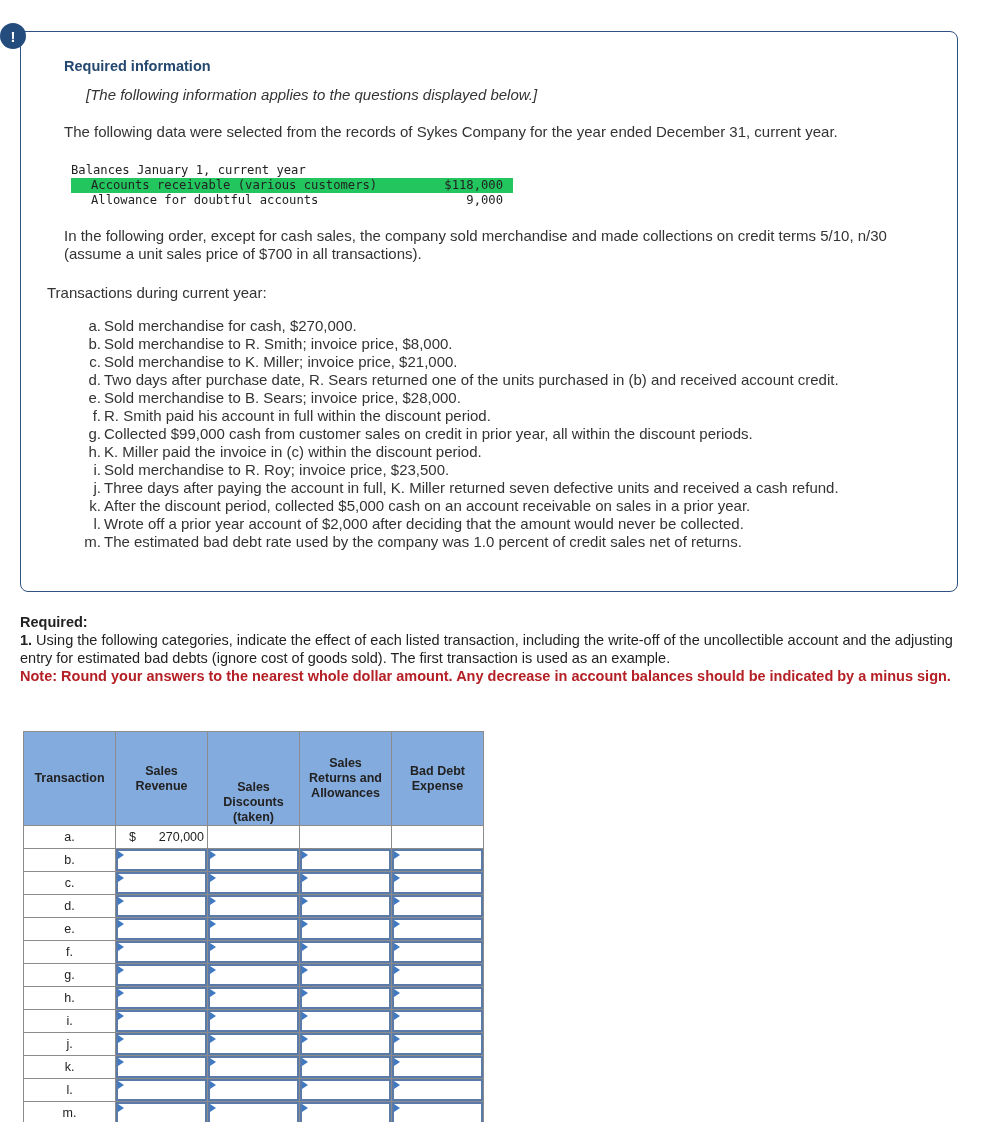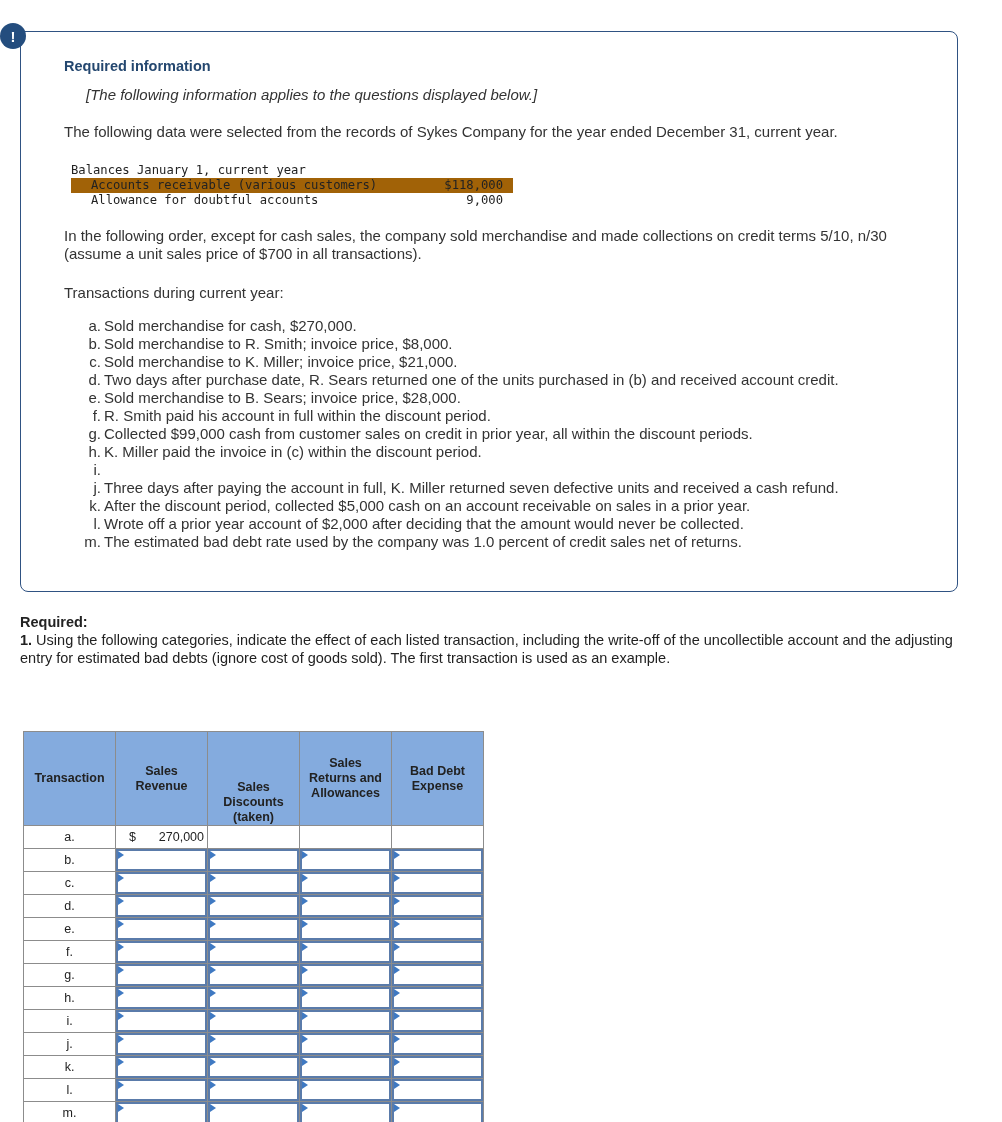--- a/index.html
+++ b/index.html
@@ -14,26 +14,26 @@
   }
   .info-box {
     position: absolute; left: 20px; top: 31px; width: 938px; height: 561px;
     border: 1.5px solid #2f5282; border-radius: 0 8px 8px 8px; box-sizing: border-box;
   }
   .ib-title { position: absolute; left: 43px; top: 26px; font-weight: bold; font-size: 14.5px; color: #24476f; }
   .ib-italic { position: absolute; left: 43px; top: 54px; font-style: italic; font-size: 15px; color: #333; margin-left: 22px; }
   .ib-intro { position: absolute; left: 43px; top: 91px; font-size: 15px; color: #333; }
   .balances { position: absolute; left: 50px; top: 131px; font-family: "DejaVu Sans Mono", monospace; font-size: 12.2px; color: #222; line-height: 15px; text-align: center; }
   .bal-row { position: relative; width: 442px; height: 15px; }
-  .bal-row.shade { background: #a16207; }
+  .bal-row.shade { background: #22c55e; }
   .bal-label { position: absolute; left: 0; white-space: pre; }
   .bal-value { position: absolute; right: 10px; white-space: pre; }
   .bal-row.indent .bal-label { left: 20px; }
   .ib-para { position: absolute; left: 43px; top: 195px; width: 860px; font-size: 15px; line-height: 18px; color: #333; }
-  .ib-trans-h { position: absolute; left: 43px; top: 252px; font-size: 15px; color: #333; }
+  .ib-trans-h { position: absolute; left: 26px; top: 252px; font-size: 15px; color: #333; }
   .trans-list { position: absolute; left: 50px; top: 285px; font-size: 15px; line-height: 18px; color: #333; }
   .trans-item { display: flex; white-space: nowrap; }
   .trans-letter { width: 33px; text-align: right; padding-right: 3px; box-sizing: border-box; flex-shrink: 0; }
 
   .req { position: absolute; left: 20px; top: 613px; width: 940px; font-size: 14.5px; line-height: 18px; color: #222; }
   .req-h { font-weight: bold; }
   .req-num { font-weight: bold; }
   .req-note { font-weight: bold; color: #b42025; }
 
   table.grid {
@@ -116,20 +116,21 @@
       <div class="trans-item">
         <span class="trans-letter">g.</span>
         <span>Collected $99,000 cash from customer sales on credit in prior year, all within the discount periods.</span>
       </div>
       <div class="trans-item">
         <span class="trans-letter">h.</span>
         <span>K. Miller paid the invoice in (c) within the discount period.</span>
       </div>
       <div class="trans-item">
         <span class="trans-letter">i.</span>
+        <span>Sold merchandise to R. Roy; invoice price, $23,500.</span>
       </div>
       <div class="trans-item">
         <span class="trans-letter">j.</span>
         <span>Three days after paying the account in full, K. Miller returned seven defective units and received a cash refund.</span>
       </div>
       <div class="trans-item">
         <span class="trans-letter">k.</span>
         <span>After the discount period, collected $5,000 cash on an account receivable on sales in a prior year.</span>
       </div>
       <div class="trans-item">
@@ -139,20 +140,21 @@
       <div class="trans-item">
         <span class="trans-letter">m.</span>
         <span>The estimated bad debt rate used by the company was 1.0 percent of credit sales net of returns.</span>
       </div>
     </div>
 </div>
 
 <div class="req">
   <div class="req-h">Required:</div>
   <div><span class="req-num">1.</span><span> Using the following categories, indicate the effect of each listed transaction, including the write-off of the uncollectible account and the adjusting entry for estimated bad debts (ignore cost of goods sold). The first transaction is used as an example.</span></div>
+  <div class="req-note">Note: Round your answers to the nearest whole dollar amount. Any decrease in account balances should be indicated by a minus sign.</div>
 </div>
 
 <table class="grid">
   <thead>
     <tr>
       <th class="col-t">Transaction</th>
       <th class="col-v"><span style="display:inline-block;width:60px;">Sales Revenue</span></th>
       <th class="col-v"><span style="display:inline-block;width:70px;margin-top:48px;">Sales Discounts (taken)</span></th>
       <th class="col-v"><span style="display:inline-block;width:80px;">Sales Returns and Allowances</span></th>
       <th class="col-v"><span style="display:inline-block;width:70px;">Bad Debt Expense</span></th>

